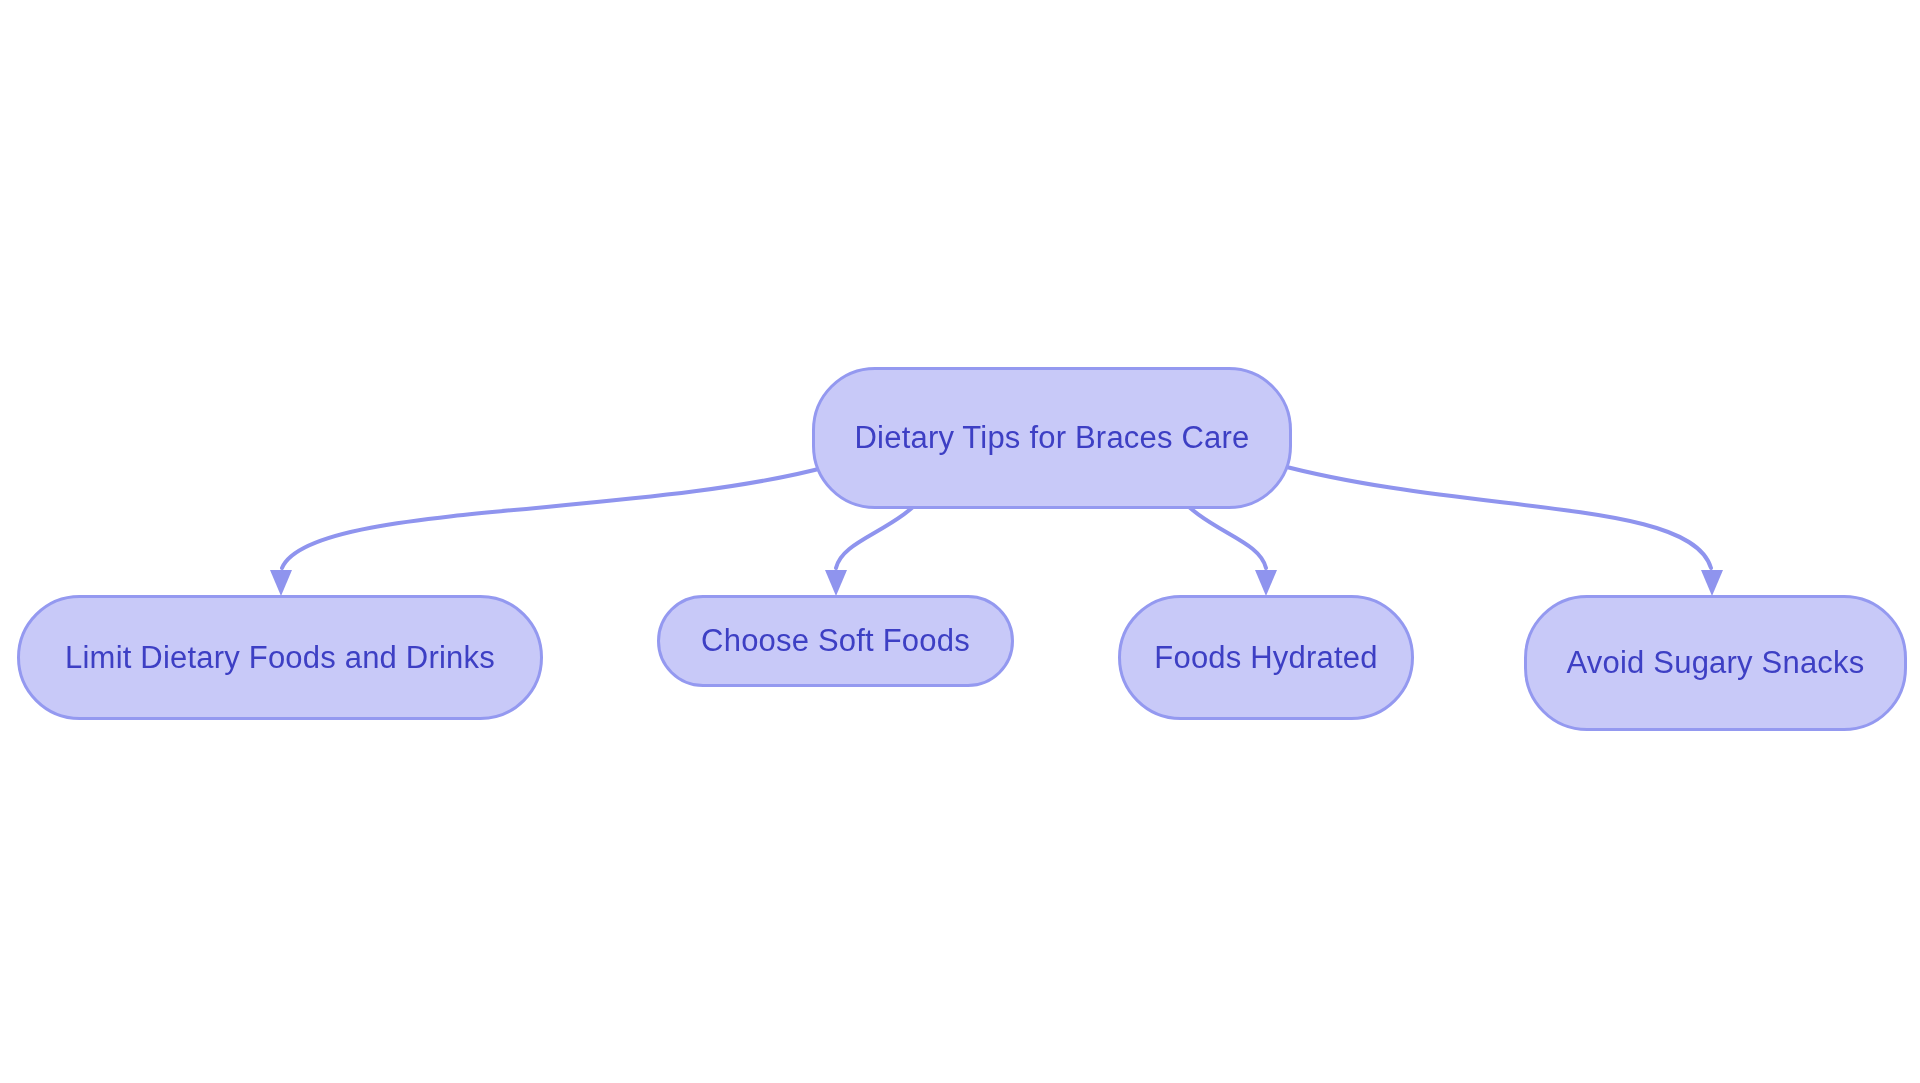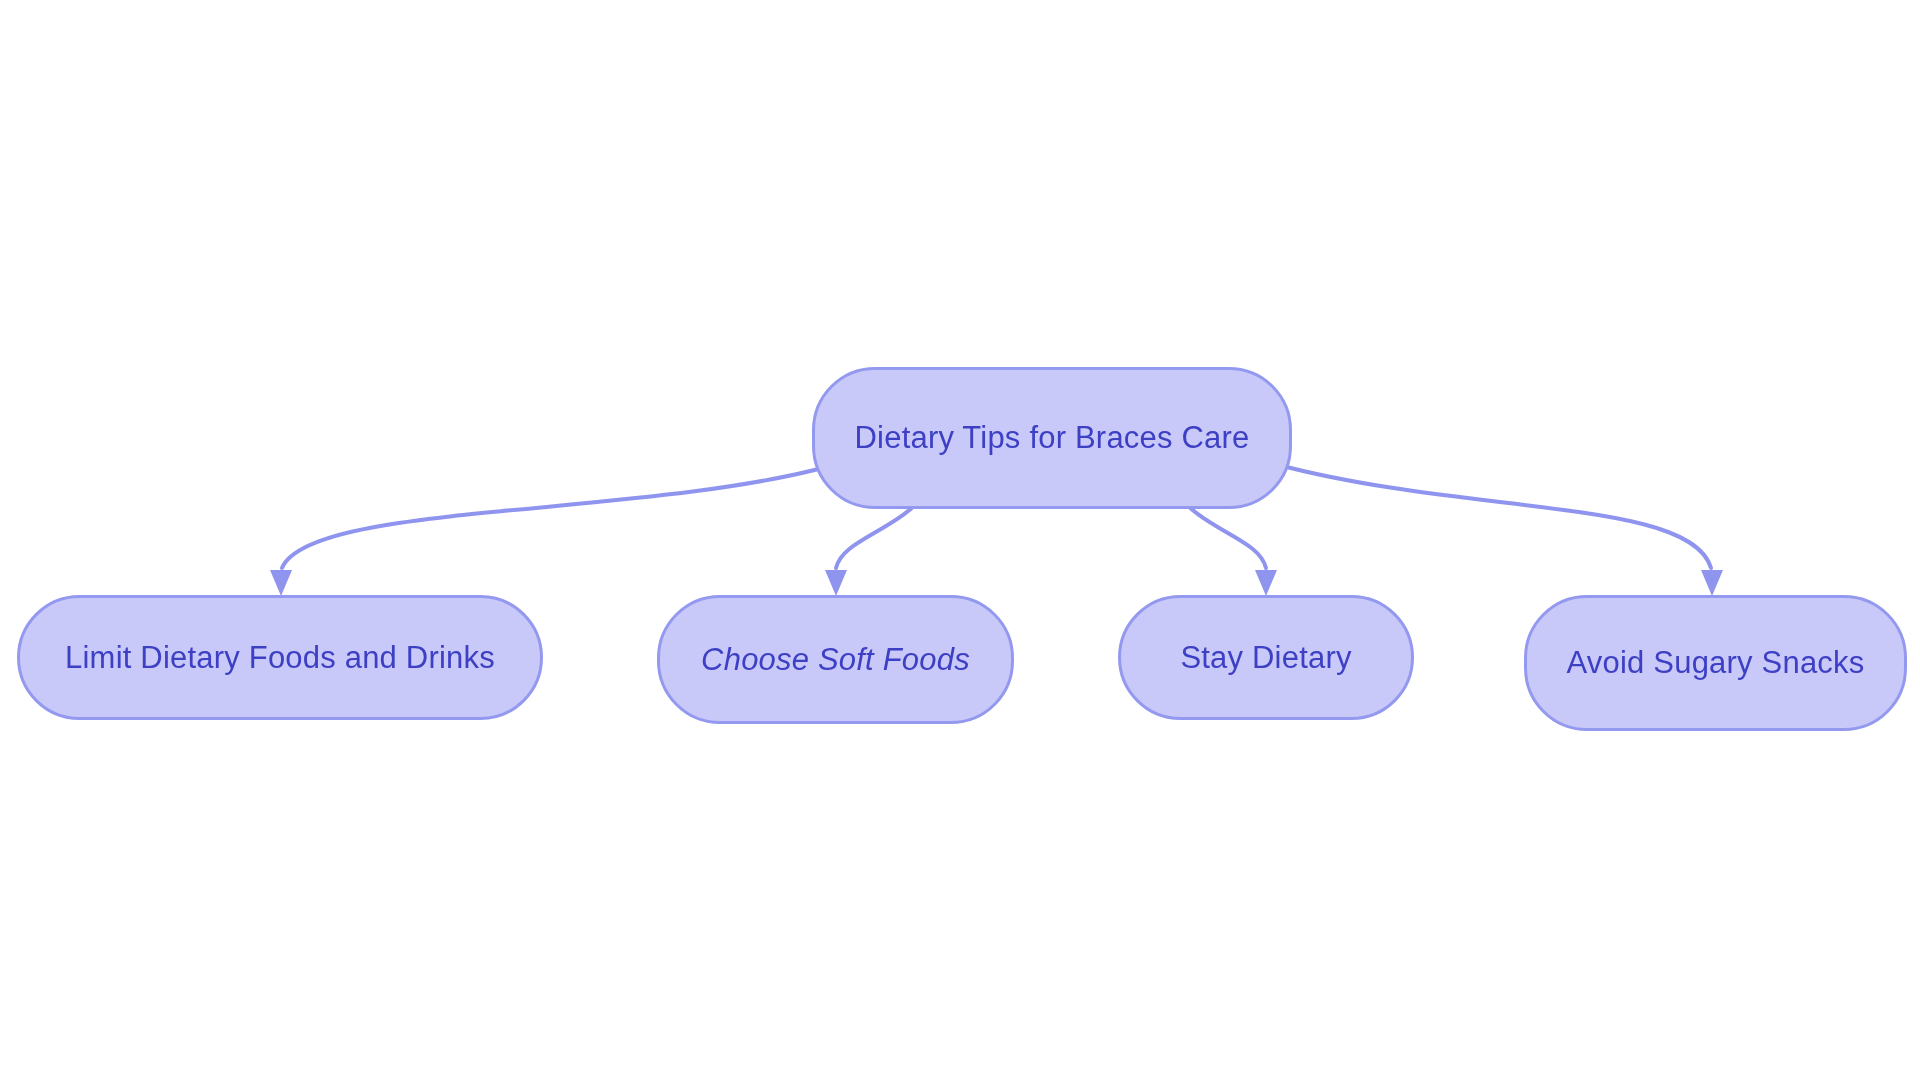--- a/index.html
+++ b/index.html
@@ -71,25 +71,25 @@
   </svg>
 
   <div class="node" style="left:812px; top:352px; width:480px; height:142px;margin-top:15px;">
     <span>Dietary Tips for Braces Care</span>
   </div>
 
   <div class="node" style="left:17px; top:595px; width:526px; height:125px;">
     <span>Limit Dietary Foods and Drinks</span>
   </div>
 
-  <div class="node" style="left:657px; top:595px; width:357px; height:129px;font-style:italic;">
+  <div class="node" style="left:657px; top:595px; width:357px; height:92px;">
     <span>Choose Soft Foods</span>
   </div>
 
   <div class="node" style="left:1118px; top:595px; width:296px; height:125px;">
-    <span>Stay Dietary</span>
+    <span>Foods Hydrated</span>
   </div>
 
   <div class="node" style="left:1524px; top:595px; width:383px; height:136px;">
     <span>Avoid Sugary Snacks</span>
   </div>
 
 </div>
 
 </body></html>

